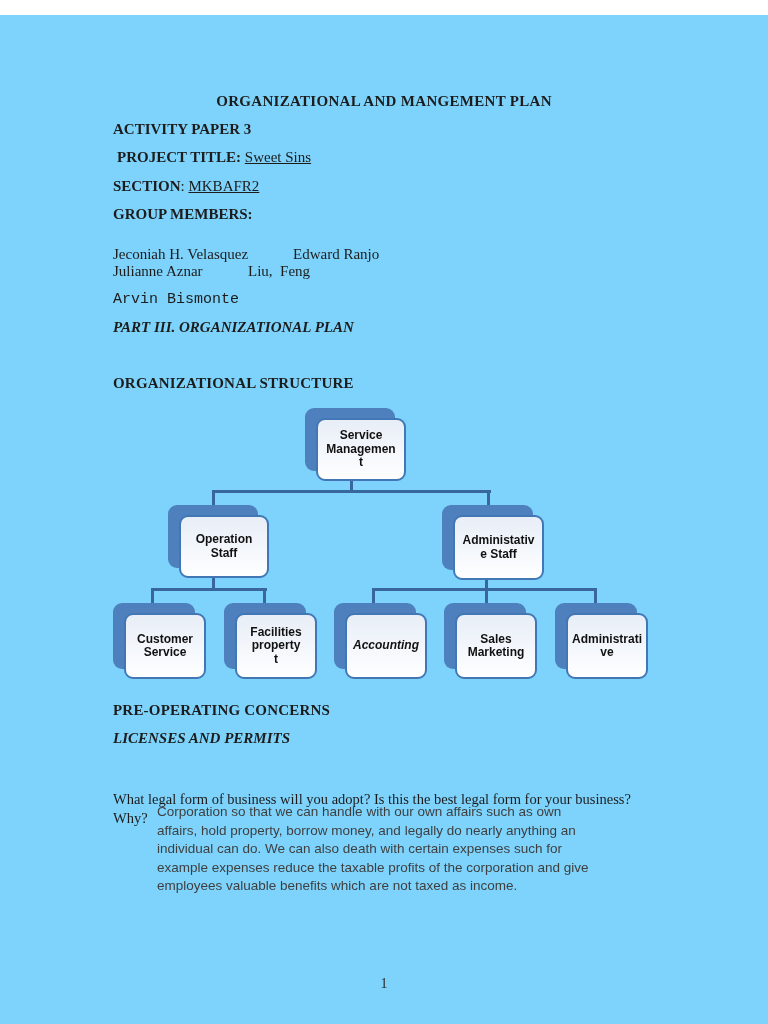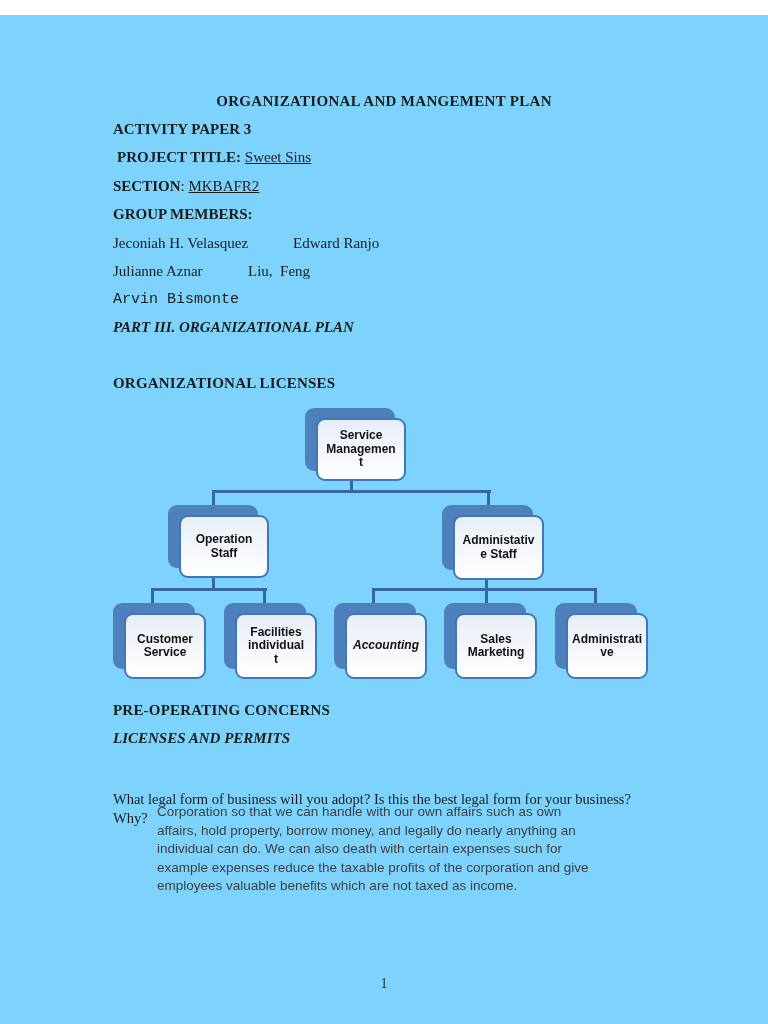--- a/index.html
+++ b/index.html
@@ -19,21 +19,21 @@
     font-weight:bold;font-size:15px;letter-spacing:.3px;
   }
   .line{left:113px;font-size:15px;white-space:pre;}
   .bold{font-weight:bold;}
   .bolditalic{font-weight:bold;font-style:italic;}
   .underline{text-decoration:underline;}
   .l-activity{top:106px;}
   .l-project{top:134px;padding-left:4px;}
   .l-section{top:163px;}
   .l-group{top:191px;}
-  .l-m1{top:220px;}
+  .l-m1{top:231px;}
   .l-m2{top:248px;}
   .l-m3{top:276px;font-family:Liberation Mono, monospace;}
   .l-part{top:304px;}
   .l-orgstruct{top:360px;letter-spacing:.2px;}
   .l-preop{top:687px;letter-spacing:.2px;}
   .l-licenses{top:715px;}
   .l-question{top:775px;font-size:14.5px;line-height:19px;white-space:pre-line;width:560px;}
   .l-answer{
     top:788px;left:157px;width:520px;
     font-family:"Liberation Sans", sans-serif;
@@ -83,21 +83,21 @@
   <div class="abs line l-group bold">GROUP MEMBERS:</div>
 
   <div class="abs line l-m1"><span class="m-col1 w180">Jeconiah H. Velasquez</span><span>Edward Ranjo</span></div>
 
   <div class="abs line l-m2"><span class="m-col1 w135">Julianne Aznar</span><span>Liu,  Feng</span></div>
 
   <div class="abs line l-m3"><span>Arvin Bismonte</span></div>
 
   <div class="abs line l-part bolditalic">PART III. ORGANIZATIONAL PLAN</div>
 
-  <div class="abs line l-orgstruct bold">ORGANIZATIONAL LICENSES</div>
+  <div class="abs line l-orgstruct bold">ORGANIZATIONAL STRUCTURE</div>
 
   <div>
     <div class="conn" style="left:350px;top:466px;width:3px;height:12px;"></div>
     <div class="conn" style="left:212px;top:475px;width:279px;height:3px;"></div>
     <div class="conn" style="left:212px;top:475px;width:3px;height:16px;"></div>
     <div class="conn" style="left:487px;top:475px;width:3px;height:16px;"></div>
 
     <div class="conn" style="left:212px;top:562px;width:3px;height:13px;"></div>
     <div class="conn" style="left:151px;top:573px;width:116px;height:3px;"></div>
     <div class="conn" style="left:151px;top:573px;width:3px;height:16px;"></div>
@@ -139,21 +139,21 @@
       <div class="front">
           <span class="label">Customer
 Service</span>
         </div>
     </div>
 
     <div class="node" style="left:235px;top:598px;width:82px;height:66px;">
       <div class="back"></div>
       <div class="front">
           <span class="label">Facilities
-individual
+property
 t</span>
         </div>
     </div>
 
     <div class="node" style="left:345px;top:598px;width:82px;height:66px;font-style:italic;">
       <div class="back"></div>
       <div class="front">
           <span class="label">Accounting</span>
         </div>
     </div>

